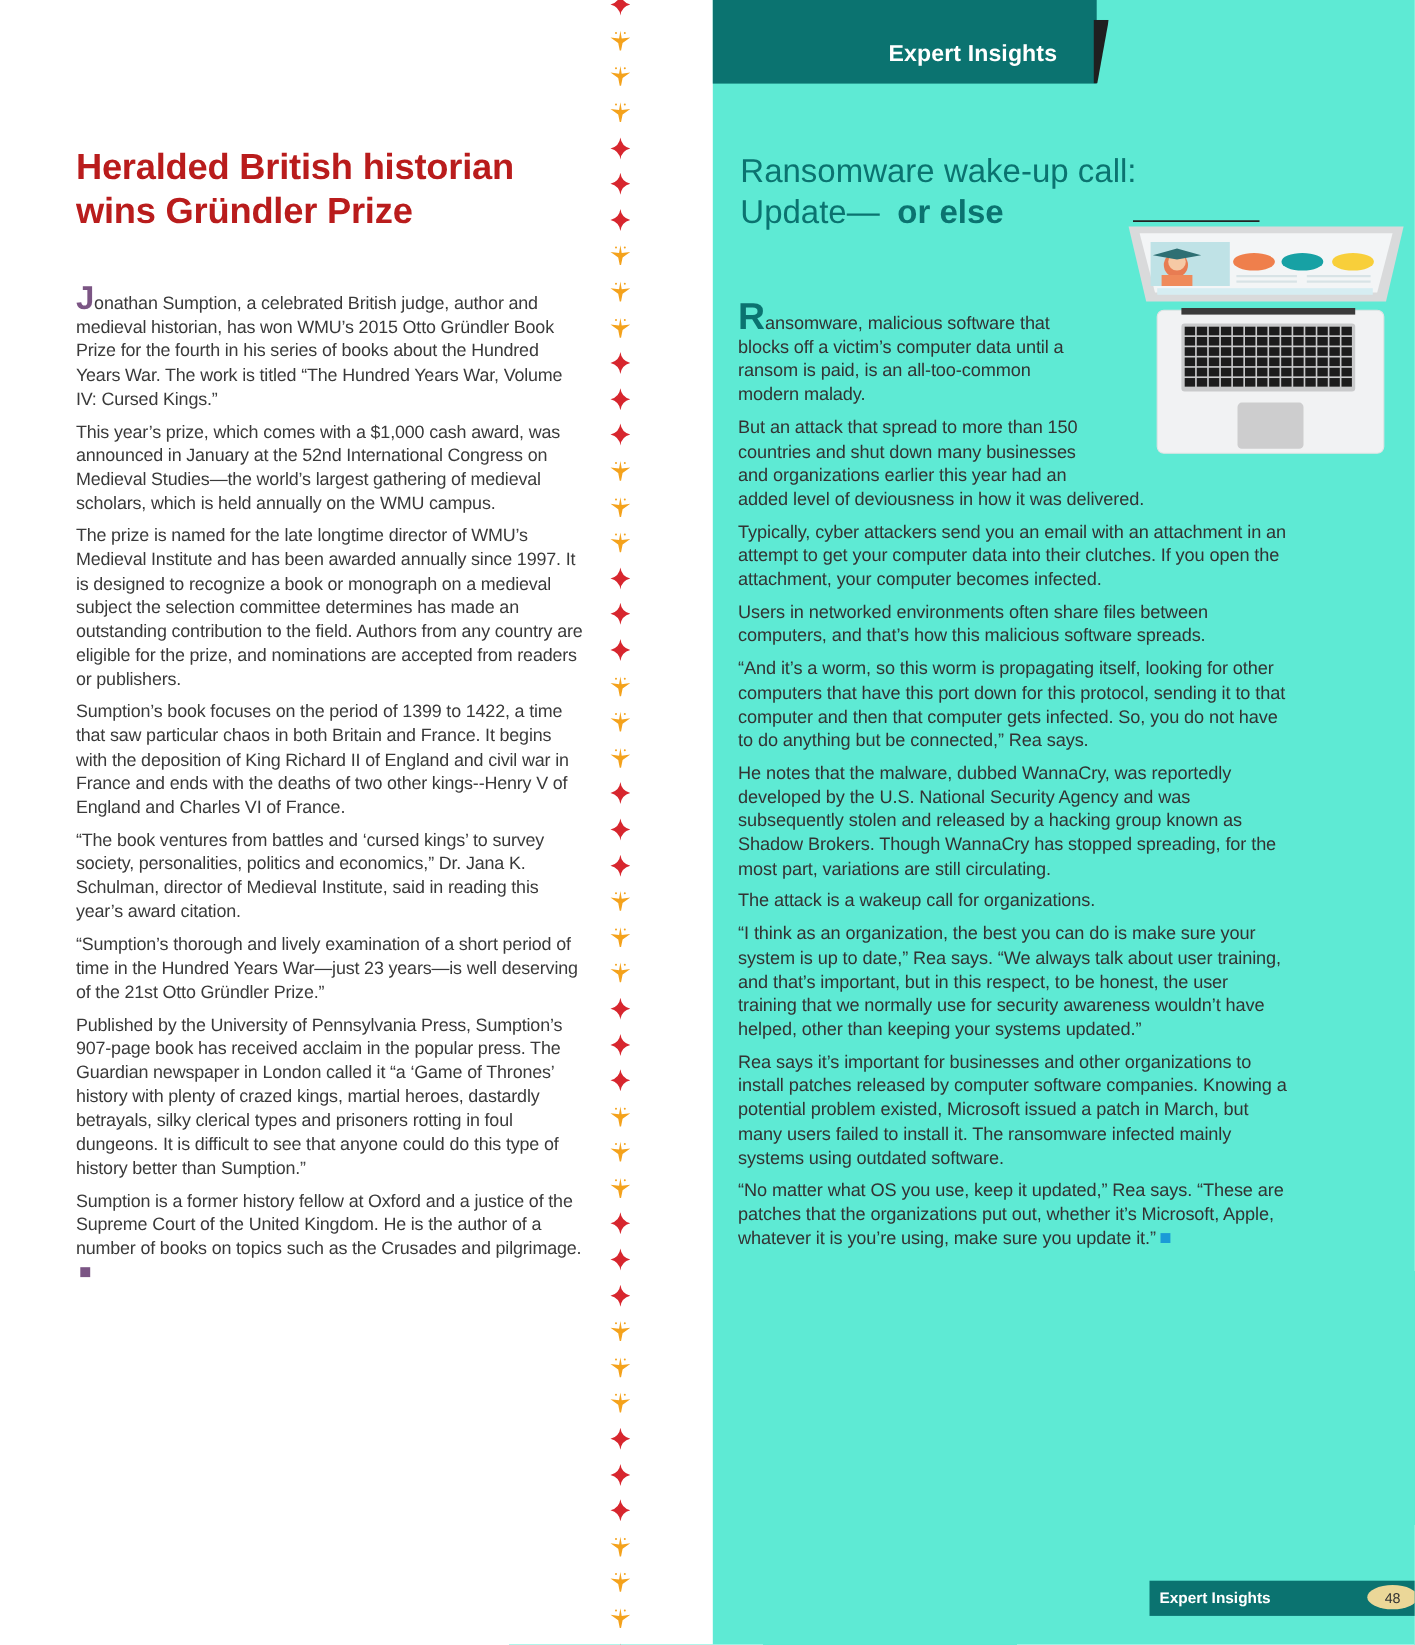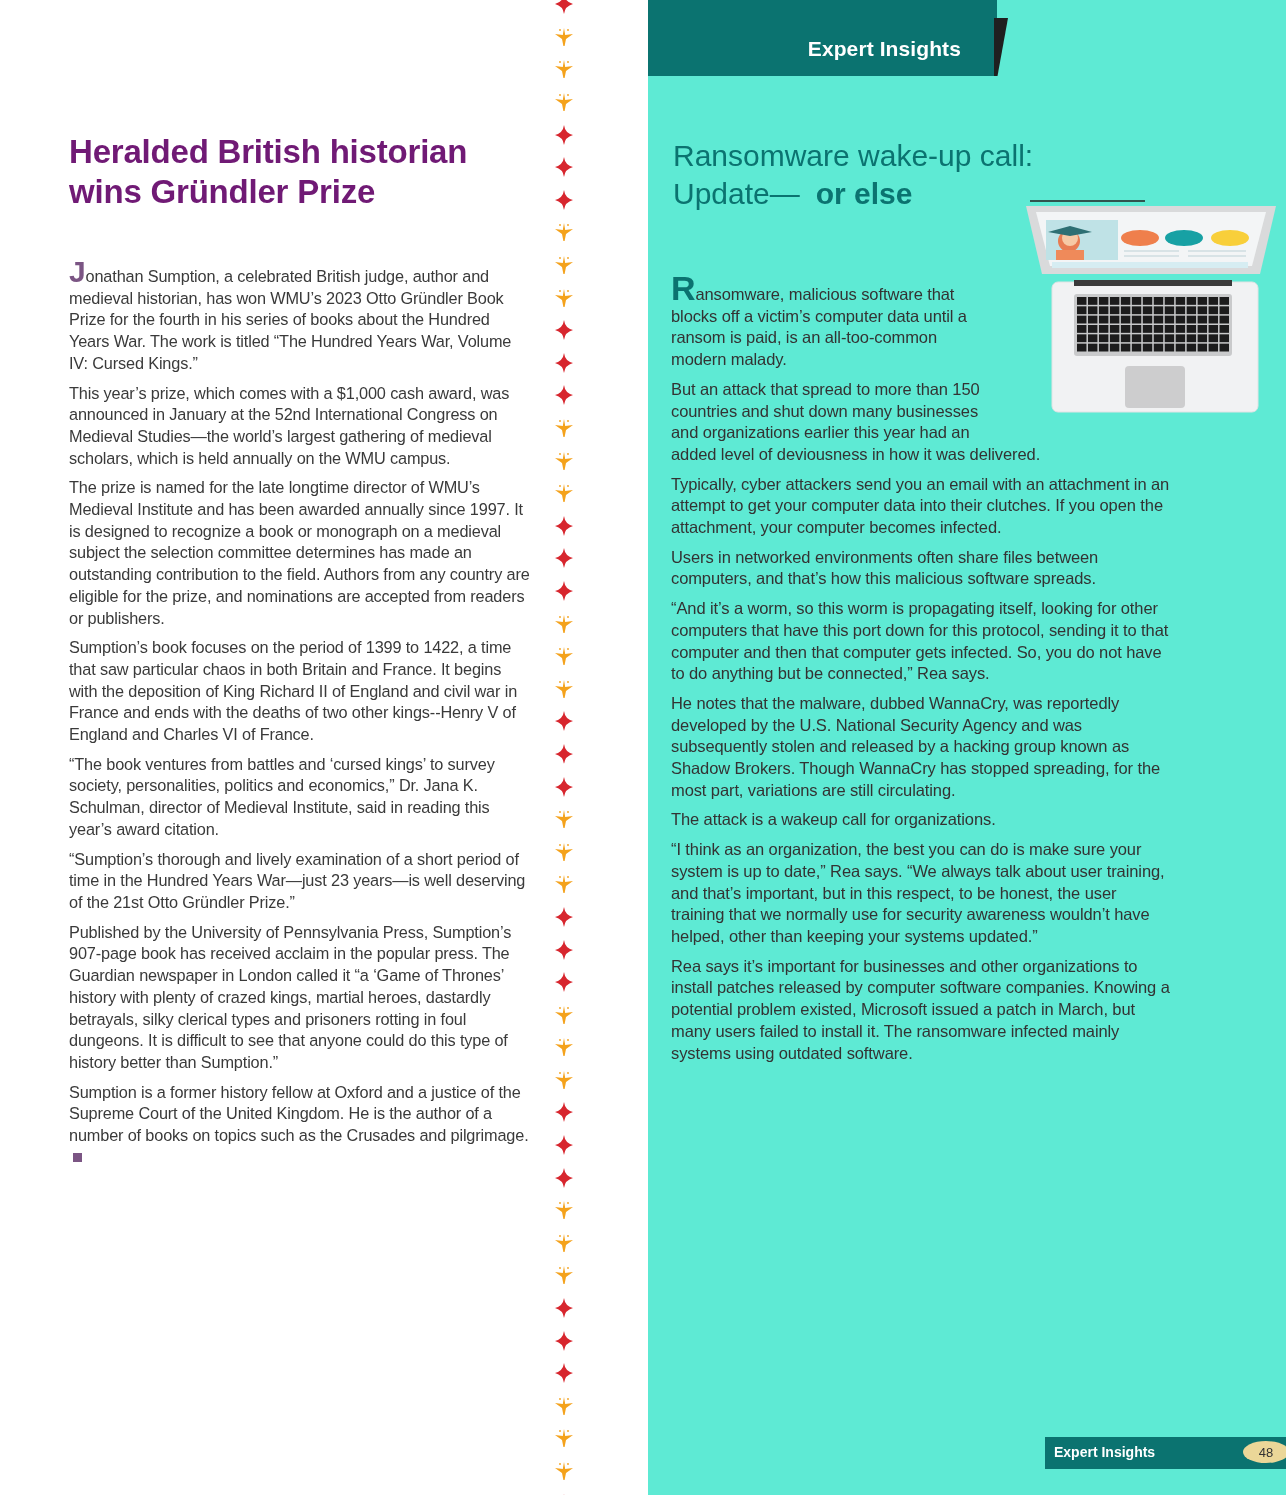--- a/index.html
+++ b/index.html
@@ -8,21 +8,21 @@
     background: #ffffff;
     font-family: "Liberation Sans", sans-serif;
   }
   
   .left-col {
     position: absolute; left: 69px; top: 132px; width: 462px;
     color: #3a3a3a;
   }
   .left-title {
     margin: 0; font-weight: bold; font-size: 33px; line-height: 40px;
-    color: #701a75; letter-spacing: -0.2px;
+    color: #b91c1c; letter-spacing: -0.2px;
   }
   .left-body { margin-top: 50px; }
   .para {
     margin: 0 0 8px 0; font-size: 16.3px; line-height: 21.7px;
     letter-spacing: -0.15px;
   }
   .dropcap-j {
     font-weight: bold; font-size: 30px; line-height: 20px; color: #7b5584;
   }
   .end-mark-purple {
@@ -94,21 +94,21 @@
     display: flex; align-items: center; justify-content: center;
     font-size: 13px; color: #333;
   }
 </style>
 </head>
 <body>
 
 <div class="left-col">
   <h1 class="left-title">Heralded British historian wins Gründler Prize</h1>
   <div class="left-body">
-    <p class="para"><span class="dropcap-j">J</span><span>onathan Sumption, a celebrated British judge, author and medieval historian, has won WMU’s 2023 Otto Gründler Book Prize for the fourth in his series of books about the Hundred Years War. The work is titled “The Hundred Years War, Volume IV: Cursed Kings.”</span></p>
+    <p class="para"><span class="dropcap-j">J</span><span>onathan Sumption, a celebrated British judge, author and medieval historian, has won WMU’s 2015 Otto Gründler Book Prize for the fourth in his series of books about the Hundred Years War. The work is titled “The Hundred Years War, Volume IV: Cursed Kings.”</span></p>
     <p class="para">This year’s prize, which comes with a $1,000 cash award, was announced in January at the 52nd International Congress on Medieval Studies—the world’s largest gathering of medieval scholars, which is held annually on the WMU campus.</p>
     <p class="para">The prize is named for the late longtime director of WMU’s Medieval Institute and has been awarded annually since 1997. It is designed to recognize a book or monograph on a medieval subject the selection committee determines has made an outstanding contribution to the field. Authors from any country are eligible for the prize, and nominations are accepted from readers or publishers.</p>
     <p class="para">Sumption’s book focuses on the period of 1399 to 1422, a time that saw particular chaos in both Britain and France. It begins with the deposition of King Richard II of England and civil war in France and ends with the deaths of two other kings--Henry V of England and Charles VI of France.</p>
     <p class="para">“The book ventures from battles and ‘cursed kings’ to survey society, personalities, politics and economics,” Dr. Jana K. Schulman, director of Medieval Institute, said in reading this year’s award citation.</p>
     <p class="para">“Sumption’s thorough and lively examination of a short period of time in the Hundred Years War—just 23 years—is well deserving of the 21st Otto Gründler Prize.”</p>
     <p class="para">Published by the University of Pennsylvania Press, Sumption’s 907-page book has received acclaim in the popular press. The Guardian newspaper in London called it “a ‘Game of Thrones’ history with plenty of crazed kings, martial heroes, dastardly betrayals, silky clerical types and prisoners rotting in foul dungeons. It is difficult to see that anyone could do this type of history better than Sumption.”</p>
     <p class="para"><span>Sumption is a former history fellow at Oxford and a justice of the Supreme Court of the United Kingdom. He is the author of a number of books on topics such as the Crusades and pilgrimage.</span><span class="end-mark-purple"></span></p>
   </div>
 </div>
 
@@ -525,19 +525,20 @@
     <p class="para" style="position:relative;"><span style="float: right; width: 180px; height: 44px;"></span>
       <span id="p2text">But an attack that spread to more than 150 countries and shut down many businesses and organizations earlier this year had an added level of deviousness in how it was delivered.</span>
     </p>
     <p class="para">Typically, cyber attackers send you an email with an attachment in an attempt to get your computer data into their clutches. If you open the attachment, your computer becomes infected.</p>
     <p class="para">Users in networked environments often share files between computers, and that’s how this malicious software spreads.</p>
     <p class="para">“And it’s a worm, so this worm is propagating itself, looking for other computers that have this port down for this protocol, sending it to that computer and then that computer gets infected. So, you do not have to do anything but be connected,” Rea says.</p>
     <p class="para">He notes that the malware, dubbed WannaCry, was reportedly developed by the U.S. National Security Agency and was subsequently stolen and released by a hacking group known as Shadow Brokers. Though WannaCry has stopped spreading, for the most part, variations are still circulating.</p>
     <p class="para">The attack is a wakeup call for organizations.</p>
     <p class="para">“I think as an organization, the best you can do is make sure your system is up to date,” Rea says. “We always talk about user training, and that’s important, but in this respect, to be honest, the user training that we normally use for security awareness wouldn’t have helped, other than keeping your systems updated.”</p>
     <p class="para">Rea says it’s important for businesses and other organizations to install patches released by computer software companies. Knowing a potential problem existed, Microsoft issued a patch in March, but many users failed to install it. The ransomware infected mainly systems using outdated software.</p>
+    <p class="para"><span>“No matter what OS you use, keep it updated,” Rea says. “These are patches that the organizations put out, whether it’s Microsoft, Apple, whatever it is you’re using, make sure you update it.”</span><span class="end-mark-blue"></span></p>
   </div>
 
   <div class="footer">
     <span class="footer-label">Expert Insights</span>
     <span class="page-pill">48</span>
   </div>
 </div>
 
 </body></html>

